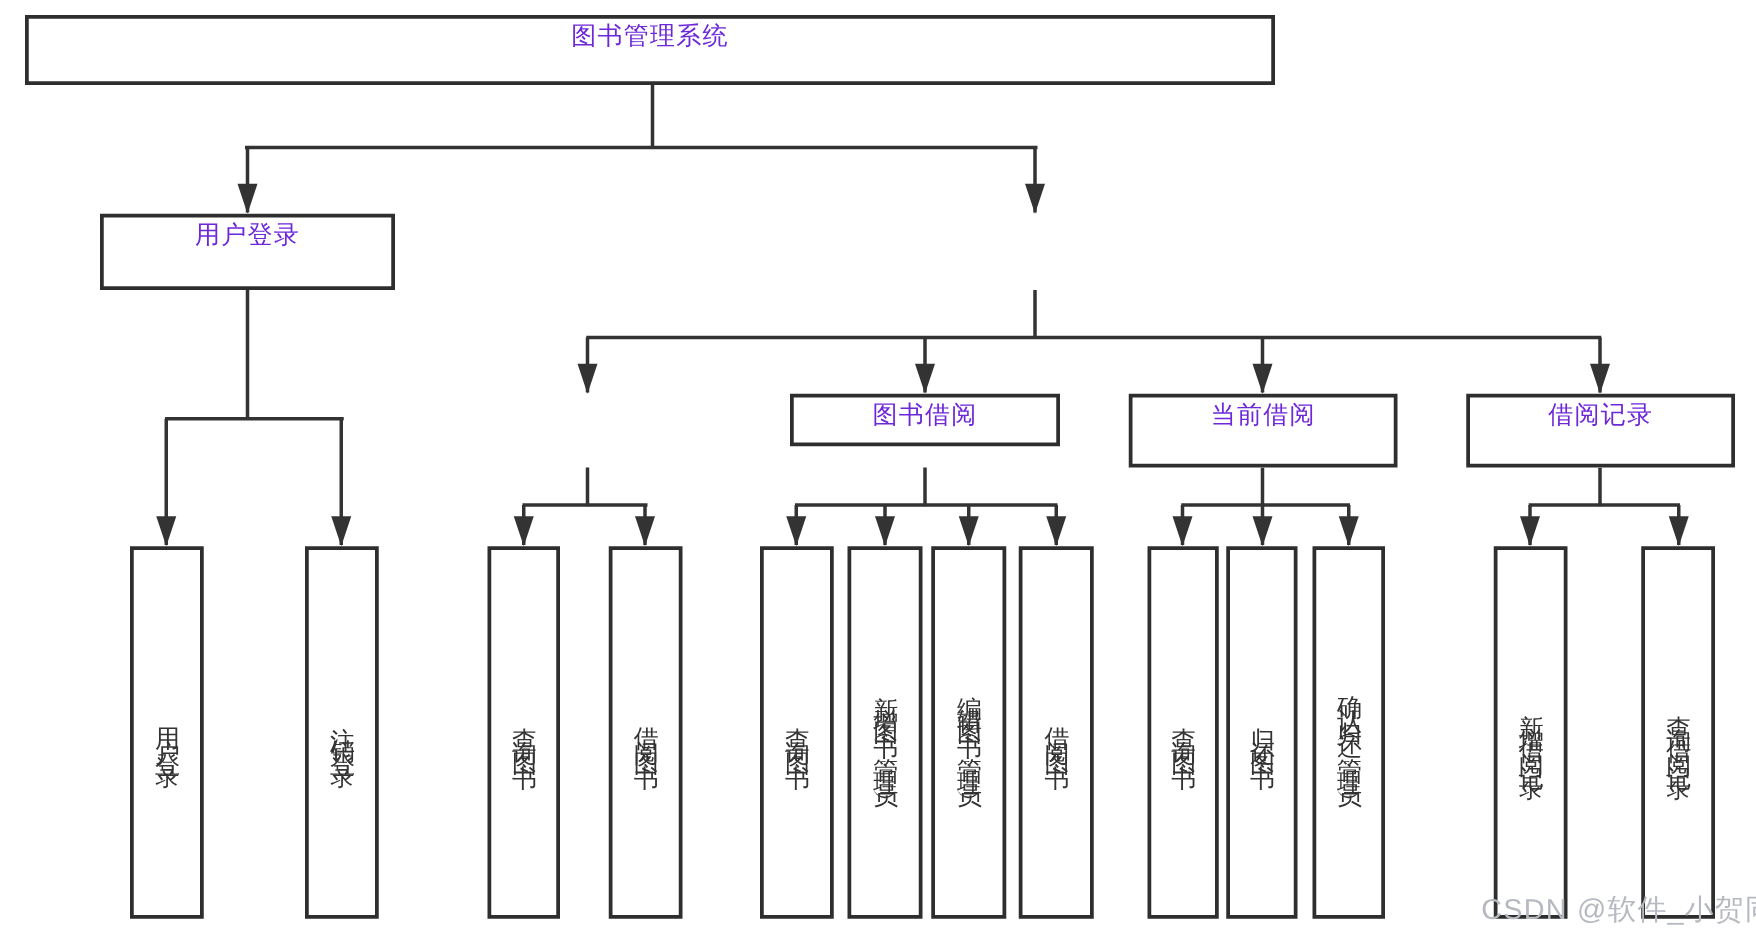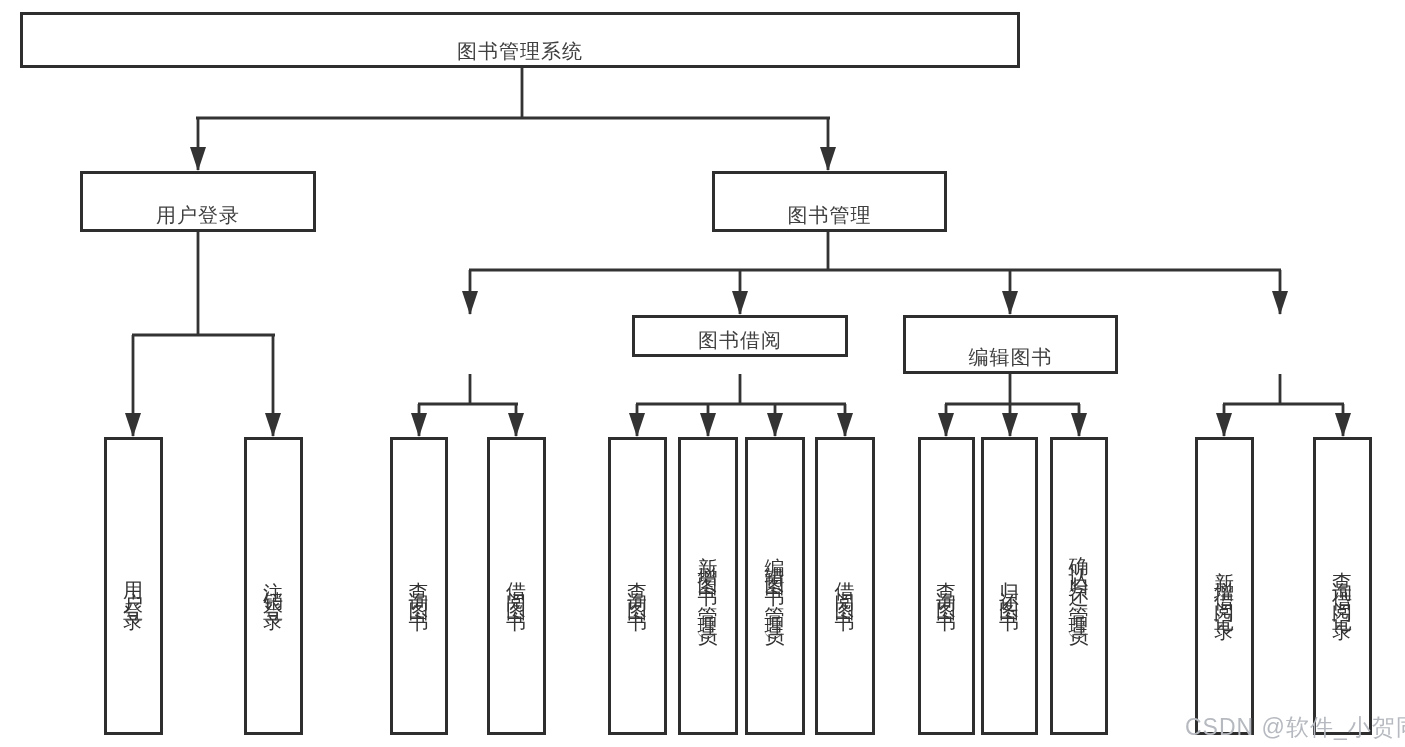--- a/index.html
+++ b/index.html
@@ -8,23 +8,23 @@
     width:1405px;height:747px;
     background:#ffffff;
     font-family:"Liberation Sans","DejaVu Sans",sans-serif;
     overflow:hidden;
   }
   #wires{position:absolute;left:0;top:0;width:1405px;height:747px;}
   .hbox{
     position:absolute;
     background:#ffffff;
     border:3px solid #2e2e2e;
-    display:flex;align-items:flex-end;justify-content:center;
+    display:flex;align-items:flex-start;justify-content:center;
     box-sizing:border-box;
-    font-size:20px;color:#404040;
+    font-size:20px;color:#6d28d9;
     letter-spacing:1px;
   }
   .vbox{
     position:absolute;
     top:437px;height:298px;
     background:#ffffff;
     border:3px solid #2e2e2e;
     display:flex;align-items:center;justify-content:center;
     box-sizing:border-box;
     font-size:20px;color:#333333;
@@ -100,29 +100,29 @@
     </g>
   </svg>
 
   <div class="hbox" style="left:20px;top:12px;width:1000px;height:56px">
     <span>图书管理系统</span>
   </div>
 
   <div class="hbox" style="left:80px;top:171px;width:236px;height:61px">
     <span>用户登录</span>
   </div>
-  <div class="hbox" style="left:712px;top:171px;width:235px;height:61px">
-    <span>图书管理</span>
-  </div>
 
   <div class="hbox" style="left:632px;top:315px;width:216px;height:42px">
     <span>图书借阅</span>
   </div>
   <div class="hbox" style="left:903px;top:315px;width:215px;height:59px">
-    <span>编辑图书</span>
+    <span>当前借阅</span>
+  </div>
+  <div class="hbox" style="left:1173px;top:315px;width:215px;height:59px">
+    <span>借阅记录</span>
   </div>
 
   <div class="vbox" style="left:104px;width:59px">
     <span class="vtext">用户登录</span>
   </div>
   <div class="vbox" style="left:244px;width:59px">
     <span class="vtext">注销登录</span>
   </div>
 
   <div class="vbox" style="left:390px;width:58px">

